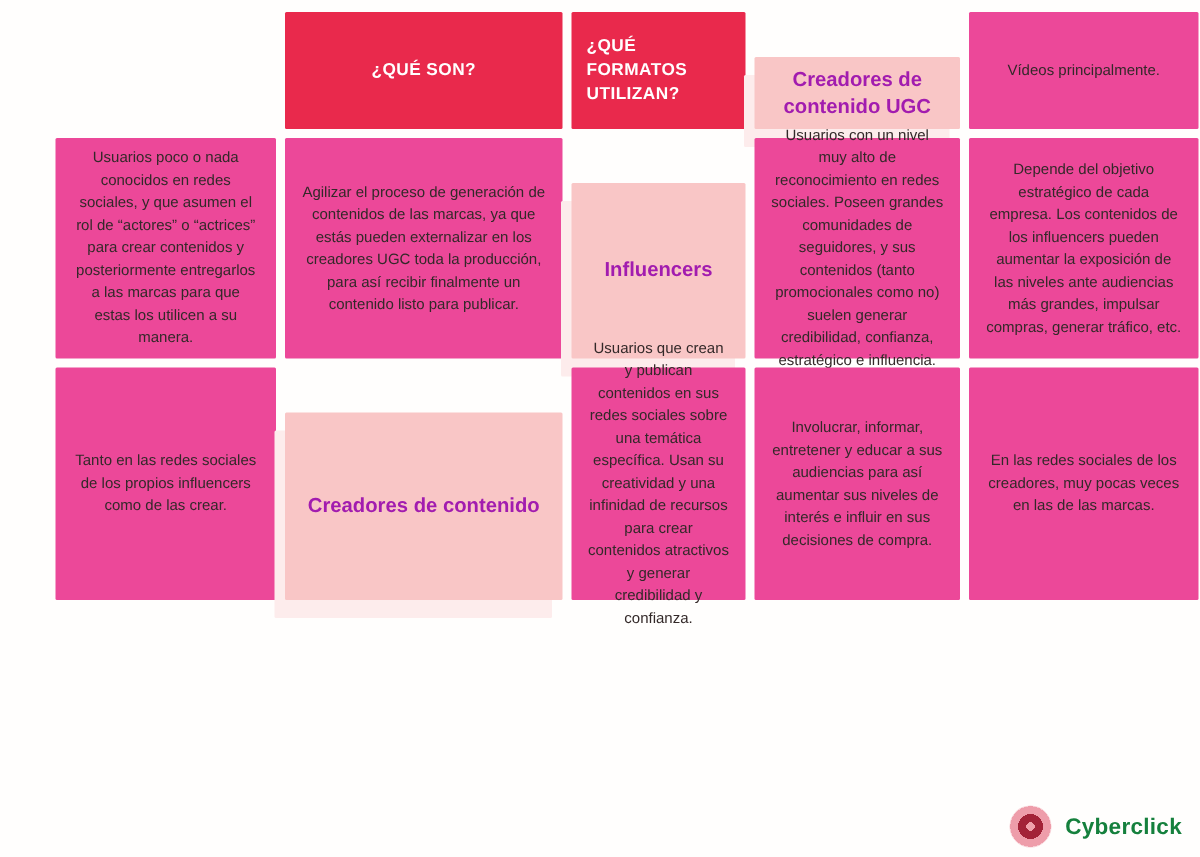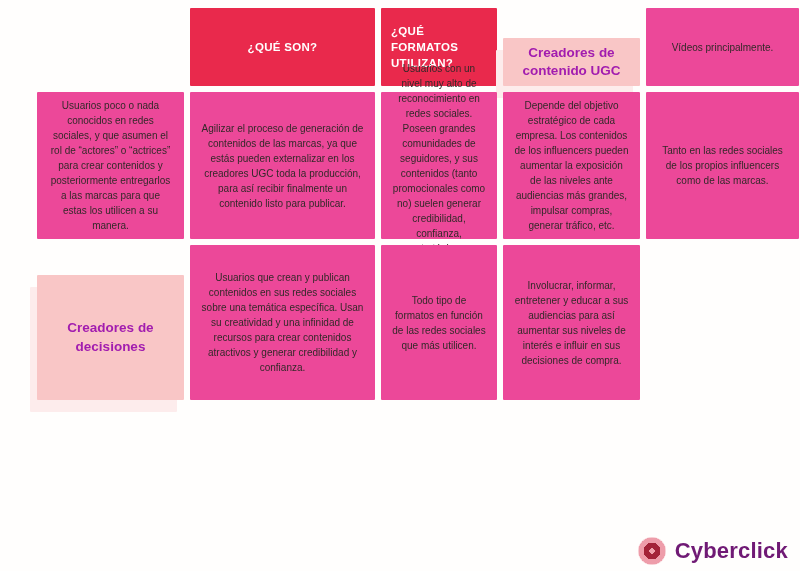--- a/index.html
+++ b/index.html
@@ -66,48 +66,49 @@
   .logo-icon {
     width: 28px; height: 28px; border-radius: 50%;
     background: radial-gradient(circle at 50% 50%,
       #f0a1ab 0 14%,
       #a32338 14% 42%,
       #ee9daa 42% 68%,
       #f7cdd3 68% 100%);
   }
   .logo-text {
     font-weight: bold;
-    font-size: 22px;
-    color: #701a75;
+    font-size: 15px;
+    color: #15803d;
     letter-spacing: .2px;
   }
 </style>
 </head>
 <body>
 
 <div class="canvas">
   <div class="grid">
 
     <div class="corner"></div>
     <div class="hcell">¿QUÉ SON?</div>
     <div class="hcell">¿QUÉ FORMATOS UTILIZAN?</div>
 
     <div class="rlabel">Creadores de contenido UGC</div>
     <div class="bcell">Vídeos principalmente.</div>
     <div class="bcell">Usuarios poco o nada conocidos en redes sociales, y que asumen el rol de “actores” o “actrices” para crear contenidos y posteriormente entregarlos a las marcas para que estas los utilicen a su manera.</div>
     <div class="bcell">Agilizar el proceso de generación de contenidos de las marcas, ya que estás pueden externalizar en los creadores UGC toda la producción, para así recibir finalmente un contenido listo para publicar.</div>
 
+    <div class="rlabel">Influencers</div>
     <div class="bcell">Usuarios con un nivel muy alto de reconocimiento en redes sociales. Poseen grandes comunidades de seguidores, y sus contenidos (tanto promocionales como no) suelen generar credibilidad, confianza, estratégico e influencia.</div>
     <div class="bcell">Depende del objetivo estratégico de cada empresa. Los contenidos de los influencers pueden aumentar la exposición de las niveles ante audiencias más grandes, impulsar compras, generar tráfico, etc.</div>
-    <div class="bcell">Tanto en las redes sociales de los propios influencers como de las marcas.</div>
+    <div class="bcell">Tanto en las redes sociales de los propios influencers como de las crear.</div>
 
-    <div class="rlabel">Creadores de decisiones</div>
+    <div class="rlabel">Creadores de contenido</div>
     <div class="bcell">Usuarios que crean y publican contenidos en sus redes sociales sobre una temática específica. Usan su creatividad y una infinidad de recursos para crear contenidos atractivos y generar credibilidad y confianza.</div>
-    <div class="bcell">Todo tipo de formatos en función de las redes sociales que más utilicen.</div>
     <div class="bcell">Involucrar, informar, entretener y educar a sus audiencias para así aumentar sus niveles de interés e influir en sus decisiones de compra.</div>
+    <div class="bcell">En las redes sociales de los creadores, muy pocas veces en las de las marcas.</div>
 
   </div>
 
   <div class="logo">
     <span class="logo-icon"></span>
     <span class="logo-text">Cyberclick</span>
   </div>
 </div>
 
 </body></html>

